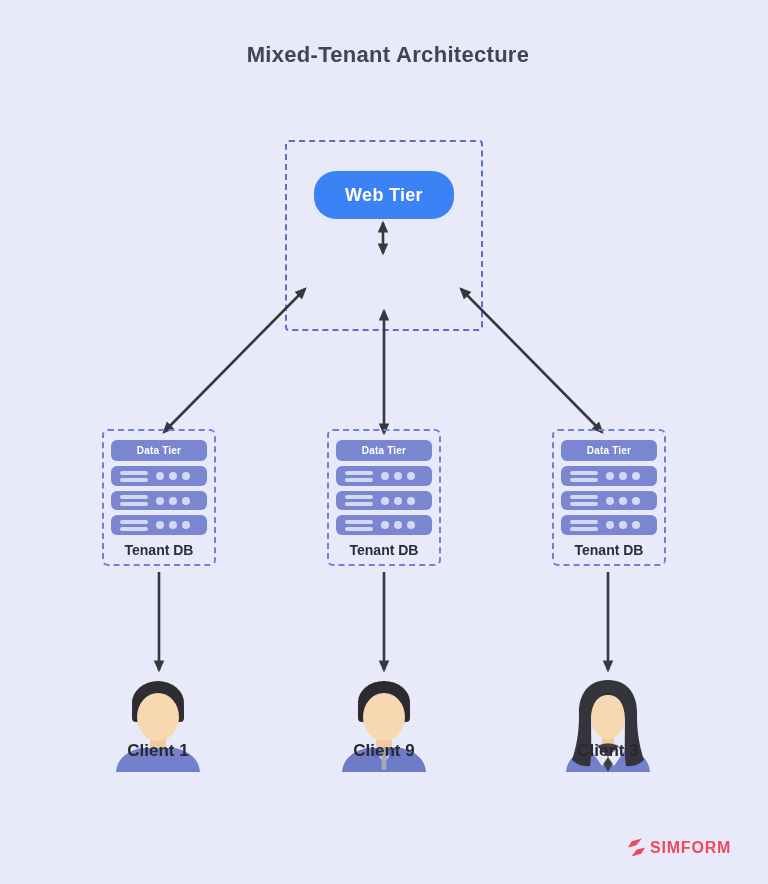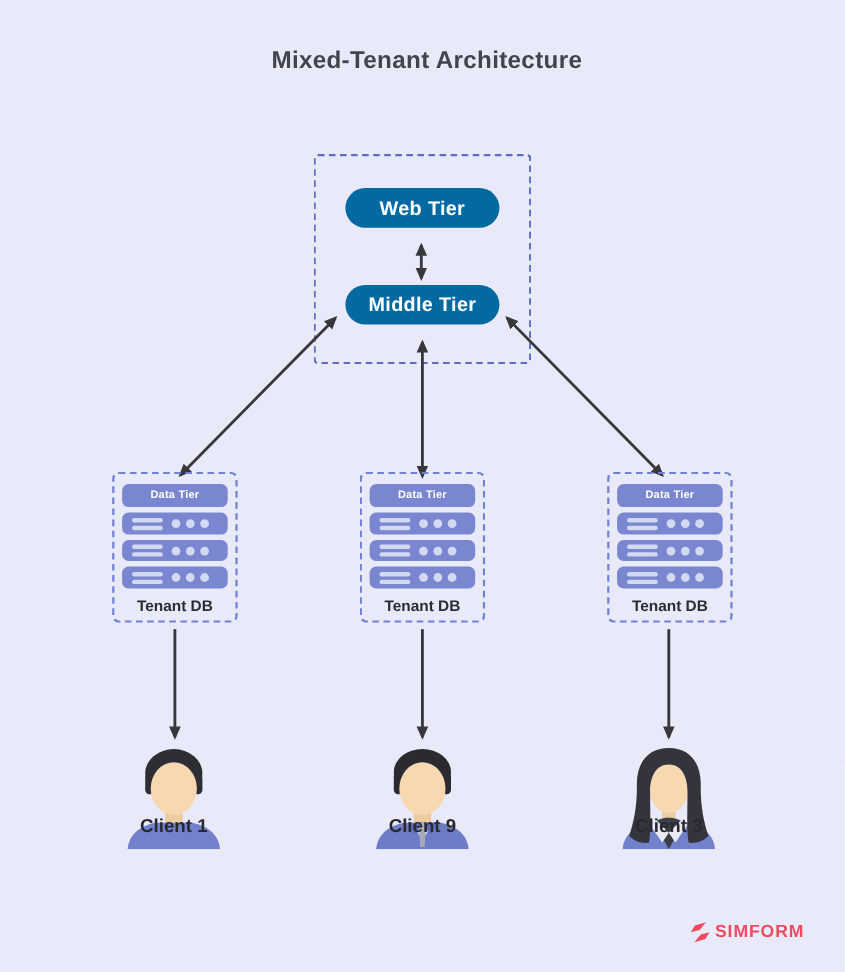--- a/index.html
+++ b/index.html
@@ -33,23 +33,23 @@
     position: absolute;
     left: 285px; top: 140px;
     width: 198px; height: 191px;
     border: 2px dashed #5E6CC4;
     border-radius: 4px;
     z-index: 0;
   }
 
   .tier-pill {
     position: absolute;
-    width: 140px; height: 36px;
+    width: 140px; height: 48px;
     border-radius: 22px;
-    background: #0369a1;
+    background: #3b82f6;
     color: #FFFFFF;
     font-size: 18px; font-weight: 600;
     display: flex; align-items: center; justify-content: center;
     z-index: 2;
     letter-spacing: 0.3px;
   }
   #web-tier  { left: 314px; top: 171px; }
   #middle-tier { left: 314px; top: 259px; }
 
   .data-tier-box {
@@ -152,23 +152,20 @@
       <line x1="608" y1="572" x2="608" y2="670" marker-end="url(#mEnd)"></line>
     </g>
   </svg>
 
   <div class="app-group"></div>
 
   <div class="tier-pill" id="web-tier">
     <span>Web Tier</span>
   </div>
 
-  <div class="tier-pill" id="middle-tier">
-    <span>Middle Tier</span>
-  </div>
 
   <div class="data-tier-box pos-1">
     <div class="data-tier-header">Data Tier</div>
     <div class="server-row">
       <div class="server-lines">
           <span></span>
           <span></span>
         </div>
       <div class="server-dots">
           <span></span>

